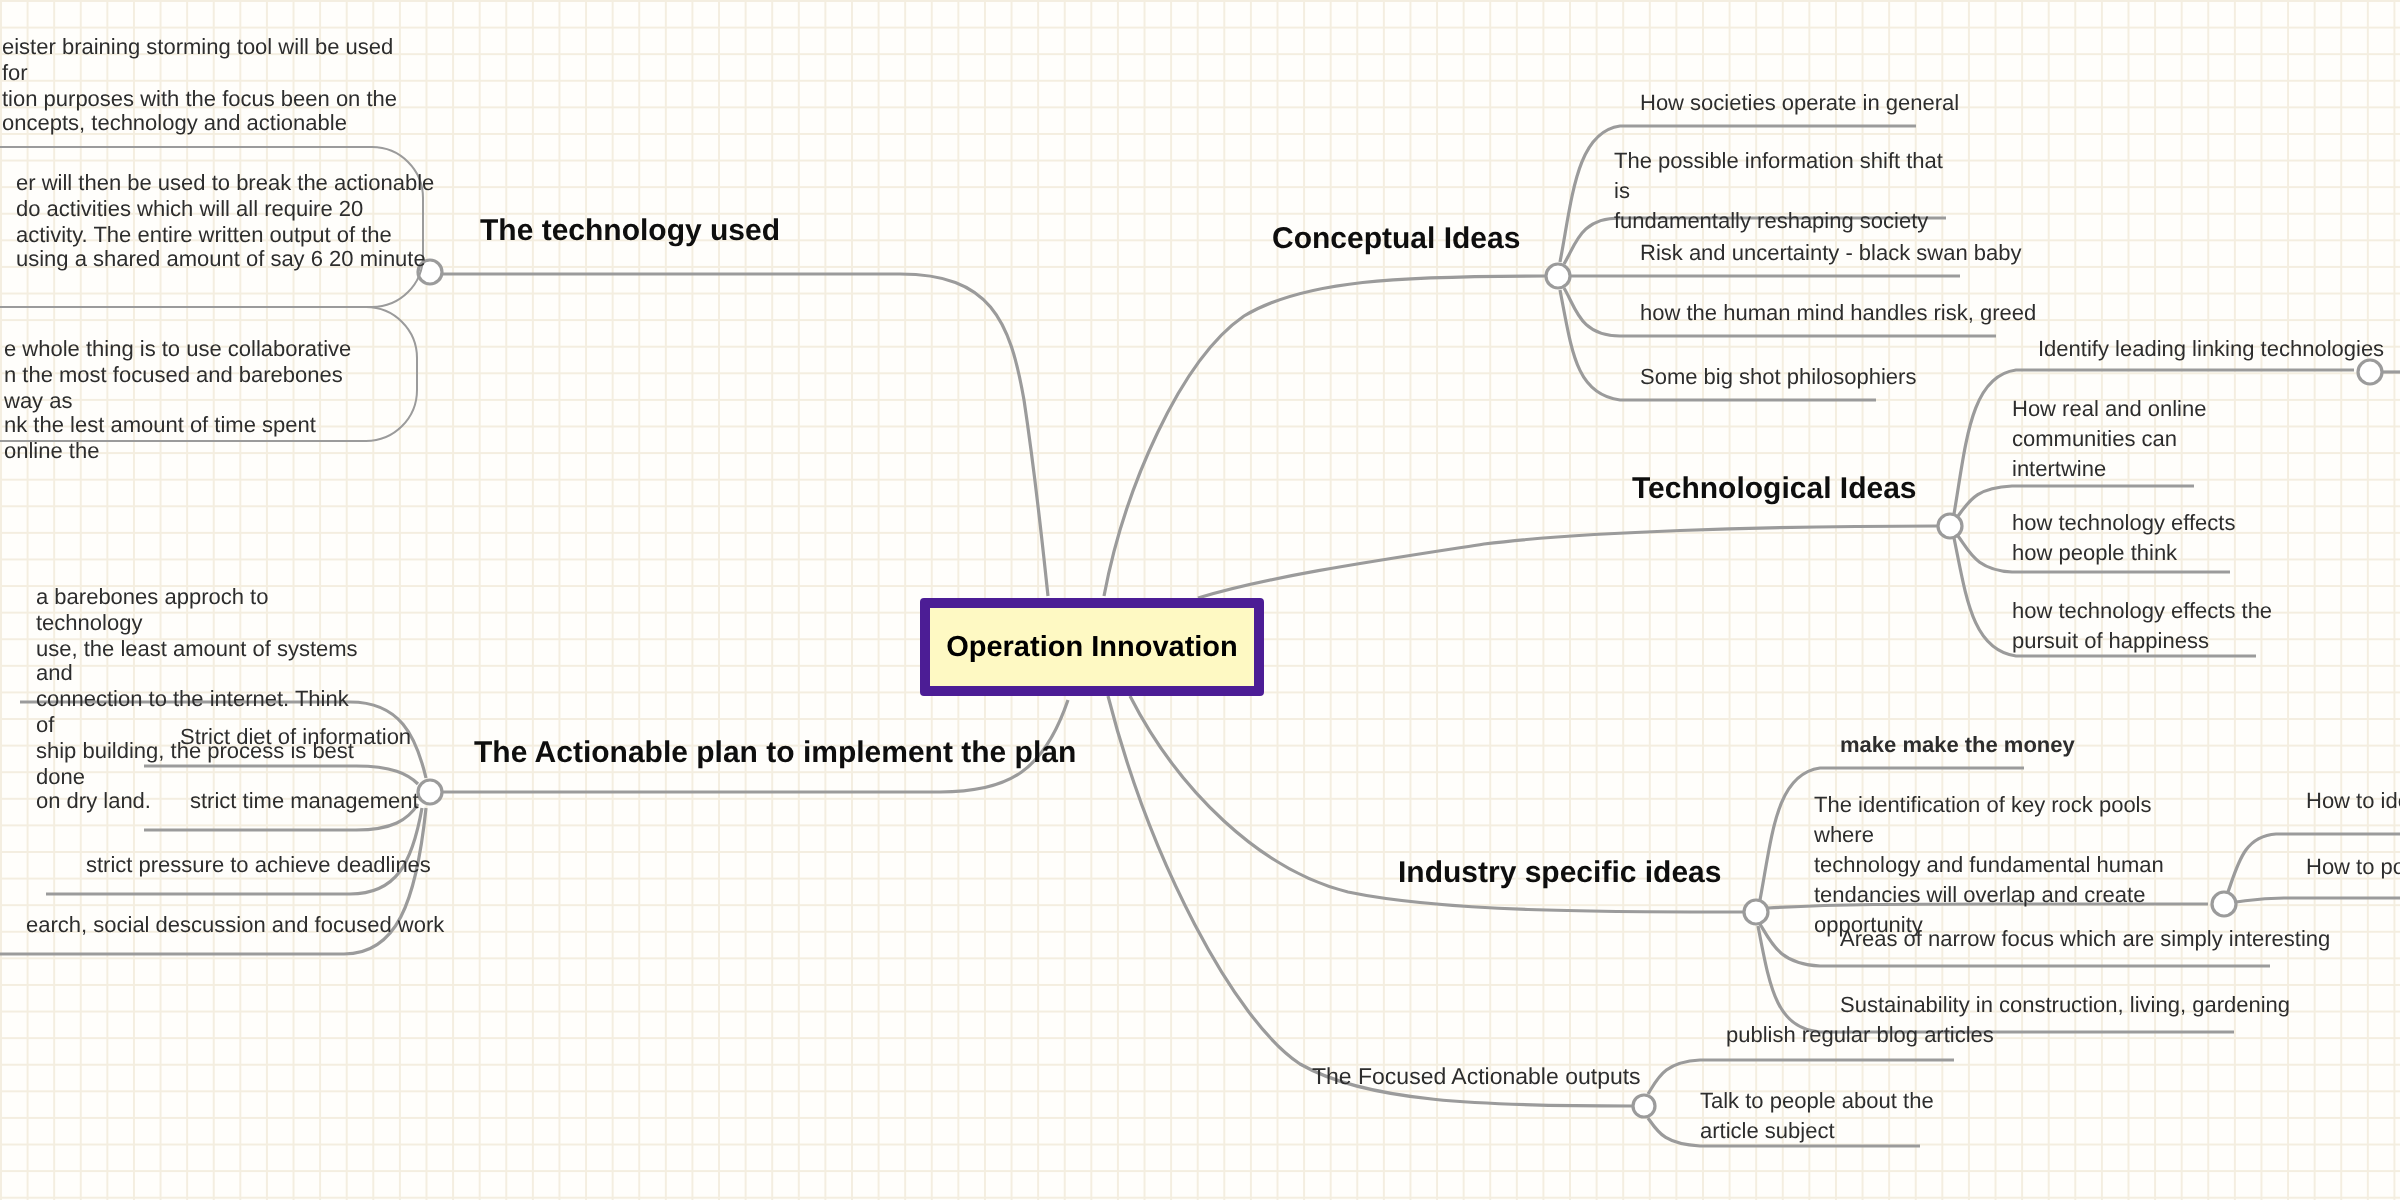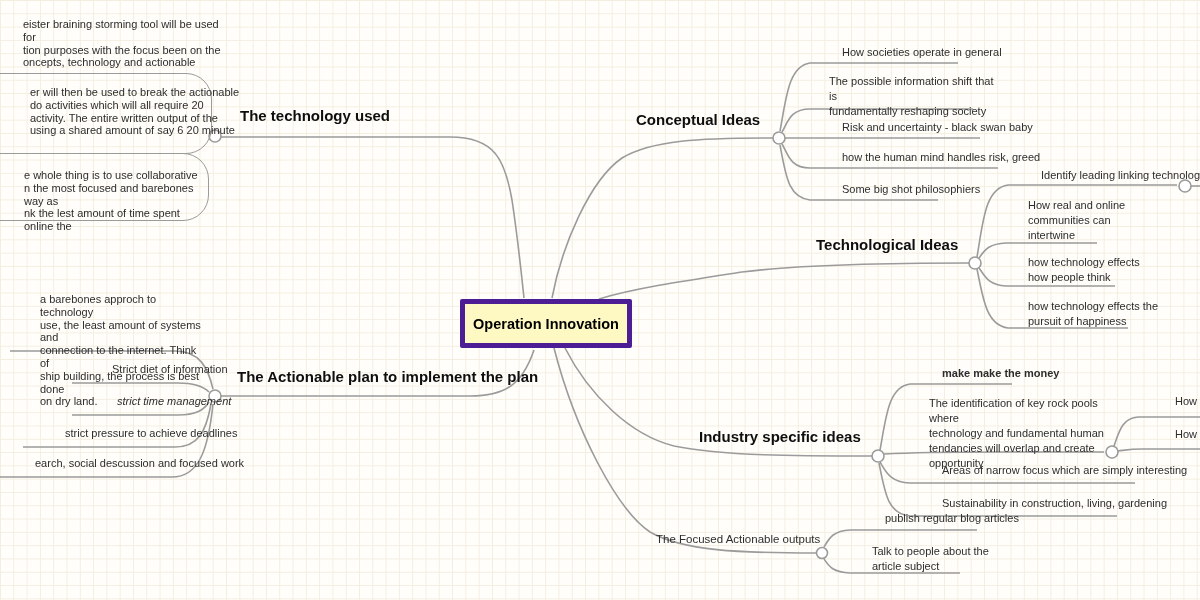--- a/index.html
+++ b/index.html
@@ -11,21 +11,20 @@
       linear-gradient(to right,#f4eee0 1px,transparent 1px),
       linear-gradient(to bottom,#f4eee0 1px,transparent 1px);
     background-size:13.3px 13.3px;
   }
   svg.wires{position:absolute;left:0;top:0;width:1200px;height:600px;}
   svg.wires path{fill:none;stroke:#9b9b9b;stroke-width:1.6;}
   svg.wires circle{fill:#ffffff;stroke:#9b9b9b;stroke-width:1.6;}
   .node{
     position:absolute;font-size:11px;line-height:12.8px;color:#2d2d2d;
     white-space:pre-line;
-    padding-left:22px;
   }
   .node.nowrap{white-space:nowrap;margin-left:13px;}
   .node.rlh{line-height:15px;}
   .blabel{
     position:absolute;font-size:15px;font-weight:700;color:#0e0e0e;white-space:nowrap;
   }
   .slabel{
     position:absolute;font-size:11.5px;color:#2d2d2d;white-space:nowrap;text-align:center;
   }
   .nodebox{
@@ -110,21 +109,21 @@
 <div class="node" style="left:2px;top:169px;width:186px;">e whole thing is to use collaborative
 n the most focused and barebones way as
 nk the lest amount of time spent online the</div>
 
 <div class="node" style="left:18px;top:283px;width:165px;margin-top:10px;">a barebones approch to technology
 use, the least amount of systems and
 connection to the internet. Think of
 ship building, the process is best done
 on dry land.</div>
 <div class="node nowrap" style="left:77px;top:363px;">Strict diet of information</div>
-<div class="node nowrap" style="left:82px;top:395px;font-style:italic;">strict time management</div>
+<div class="node nowrap" style="left:82px;top:395px;">strict time management</div>
 <div class="node nowrap" style="left:30px;top:427px;">strict pressure to achieve deadlines</div>
 <div class="node nowrap" style="left:0px;top:457px;">earch, social descussion and focused work</div>
 
 <div class="node nowrap" style="left:807px;top:46px;">How societies operate in general</div>
 <div class="node rlh" style="left:807px;top:74px;width:175px;">The possible information shift that is
 fundamentally reshaping society</div>
 <div class="node nowrap" style="left:807px;top:121px;">Risk and uncertainty - black swan baby</div>
 <div class="node nowrap" style="left:807px;top:151px;">how the human mind handles risk, greed</div>
 <div class="node nowrap" style="left:807px;top:183px;">Some big shot philosophiers</div>
 

